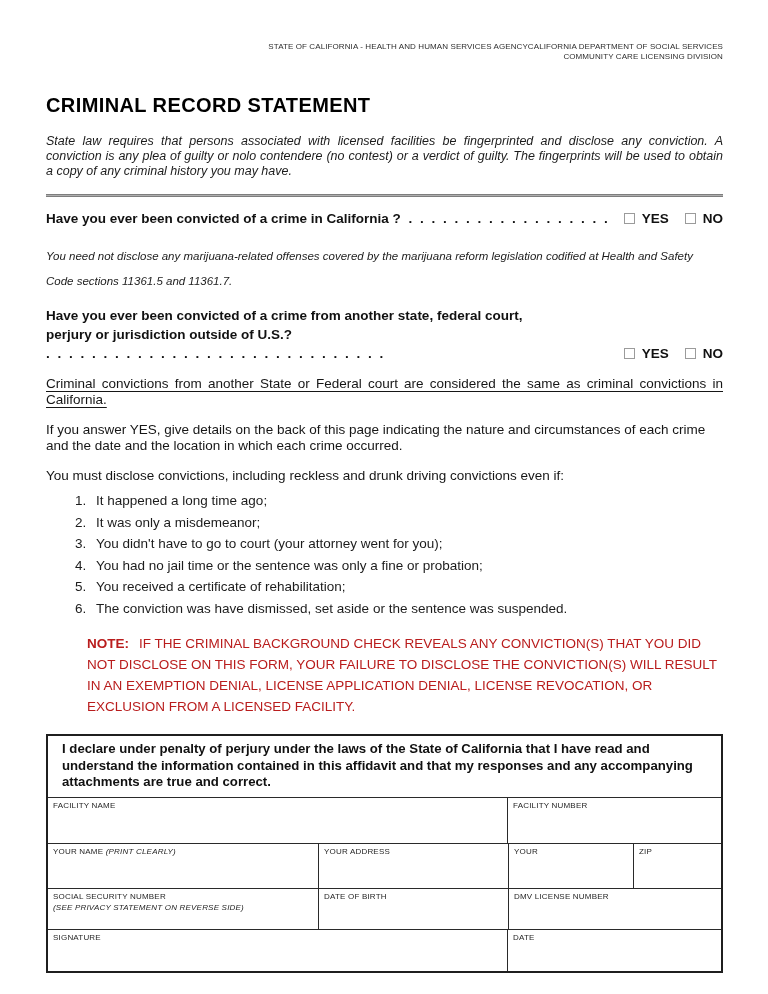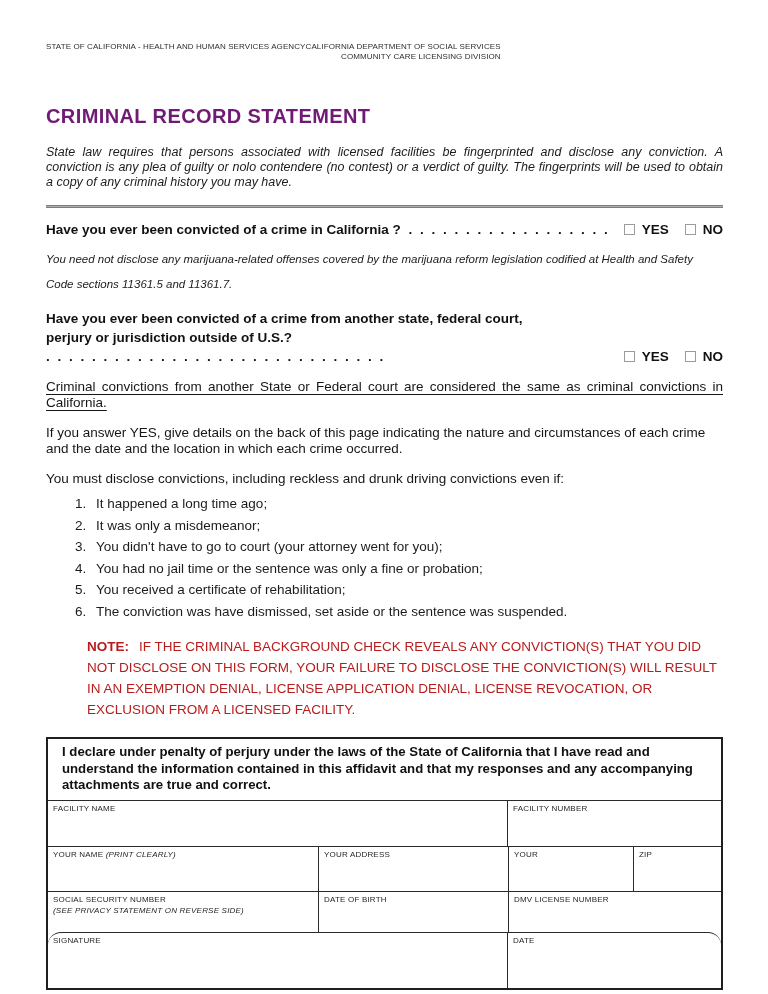--- a/index.html
+++ b/index.html
@@ -6,40 +6,40 @@
   html,body { background:#ffffff; }
   body {
     width:768px; height:994px;
     font-family:"Liberation Sans", sans-serif;
     color:#1c1c1c;
     overflow:hidden;
   }
   .sheet { padding:42px 45px 0 46px; }
 
   
-  .hdr { display:flex; justify-content:flex-start; font-size:8px; color:#2e2e2e; letter-spacing:.1px; }
+  .hdr { display:flex; justify-content:flex-end; font-size:8px; color:#2e2e2e; letter-spacing:.1px; }
   .hdr-right { text-align:right; line-height:1.3; }
 
-  .title { margin-top:42px; font-size:20px; font-weight:bold; letter-spacing:.4px; color:#701a75; }
+  .title { margin-top:31px; font-size:20px; font-weight:bold; letter-spacing:.4px; color:#000000; }
 
   .intro { margin-top:17px; font-size:12.5px; font-style:italic; text-align:justify; line-height:15px; color:#1c1c1c; }
 
   .rule { margin-top:15px; height:3px; background:#aeaeae; border-top:1px solid #7e7e7e; border-bottom:1px solid #7e7e7e; }
 
   
   .qrow { display:flex; align-items:flex-end; margin-top:12px; }
   .qtext { font-size:13.5px; font-weight:bold; line-height:19px; color:#111; }
   .dots { font-weight:bold; letter-spacing:2px; white-space:nowrap; }
   .spacer { flex:1; }
   .yn { display:flex; align-items:center; white-space:nowrap; padding-bottom:2px;text-align:center; }
   .cb { width:11px; height:11px; border:1.6px solid #9b9b9b; background:#fff; display:inline-block; margin-right:7px; }
   .yn-label { font-size:13.5px; font-weight:bold; color:#111; }
   .yn-gap { width:16px; }
 
-  .q1-note { margin-top:8px; font-size:11.5px; font-style:italic; line-height:25px; color:#1c1c1c; }
+  .q1-note { margin-top:16px; font-size:11.5px; font-style:italic; line-height:25px; color:#1c1c1c; }
 
   .para { margin-top:13px; font-size:13.5px; line-height:16.5px; color:#161616; }
   .underlined { text-align:justify; text-decoration:underline; text-underline-offset:2.5px; }
 
   .list { margin-top:6px; }
   .list-item { display:flex; font-size:13.5px; line-height:21.5px; }
   .li-num { width:21px; margin-left:29px; text-align:left; }
   .li-text { flex:1; }
 
   .note-para { margin-top:14px; font-size:13.5px; line-height:21px; color:#b91c1c;margin-left:41px; }
@@ -48,21 +48,21 @@
   
   .decl-box { margin-top:17px; border:2px solid #1f1f1f; }
   .decl-text { padding:5px 12px 6px 14px; font-size:13.2px; font-weight:bold; line-height:16.5px; color:#111; }
   .grid-row { display:flex; border-top:1.5px solid #2a2a2a; }
   .cell { border-left:1.5px solid #2a2a2a; padding:3px 4px 0 5px; }
   .cell:first-child { border-left:none; }
   .cell-label { font-size:8px; color:#262626; letter-spacing:.2px; line-height:1.35; }
   .lbl-italic { font-style:italic; }
   .c-460 { width:459px; } .c-270 { width:270px; } .c-190 { width:190px; } .c-125 { width:125px; }
   .c-rest { flex:1; }
-  .r1 { height:46px; } .r2 { height:45px; } .r3 { height:41px; } .r4 { height:56px;border-radius:13px; }
+  .r1 { height:46px; } .r2 { height:45px; } .r3 { height:41px; } .r4 { height:42px; }
 
   .footer { display:flex; justify-content:space-between; margin-top:19px; font-size:8px; color:#2e2e2e; }
 </style>
 </head>
 <body>
 
 <div class="sheet">
 
   <div class="hdr">
     <div>STATE OF CALIFORNIA - HEALTH AND HUMAN SERVICES AGENCY</div>

